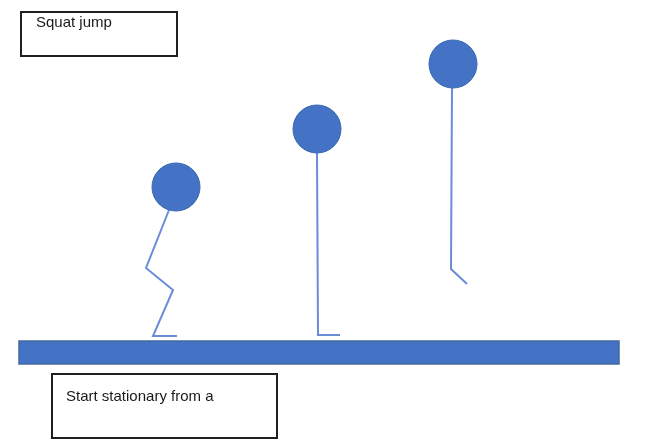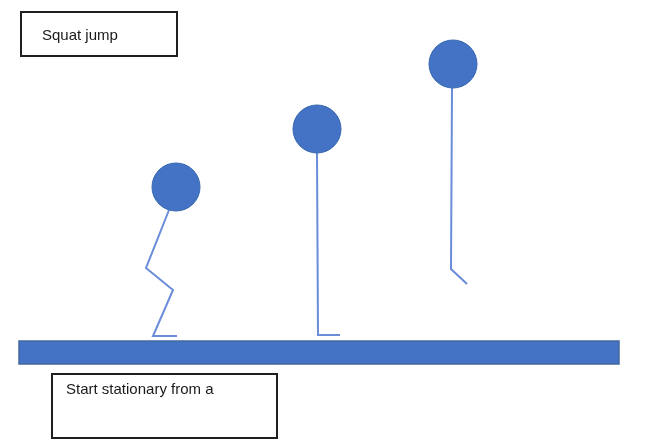--- a/index.html
+++ b/index.html
@@ -29,29 +29,29 @@
     border: 2px solid #1f1f1f;
     color: #1a1a1a;
     font-size: 15px;
   }
   .title-box {
     left: 20px;
     top: 11px;
     width: 158px;
     height: 46px;
     display: flex;
-    align-items: center;
-    padding-left: 20px;
+    align-items: flex-start;
+    padding-left: 14px;
   }
   .caption-box {
     left: 51px;
     top: 373px;
     width: 227px;
     height: 66px;
-    padding: 2px 4px 0 13px;
+    padding: 9px 4px 0 13px;
     line-height: 24px;
   }
 </style>
 </head>
 <body>
 
 <div class="canvas">
 
   <svg class="diagram-svg" viewBox="0 0 653 447" xmlns="http://www.w3.org/2000/svg">
 

